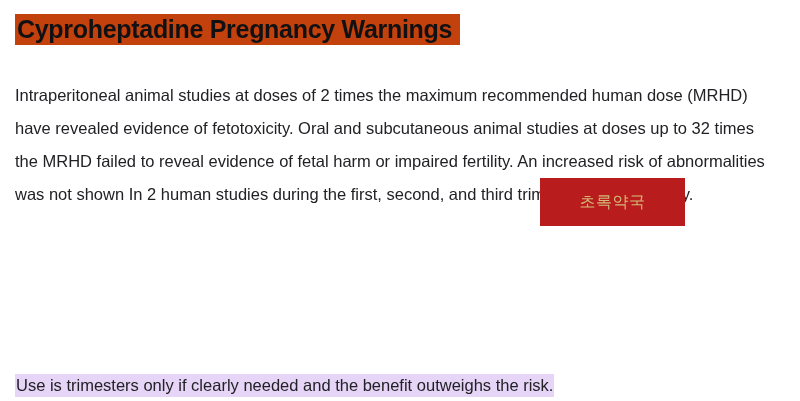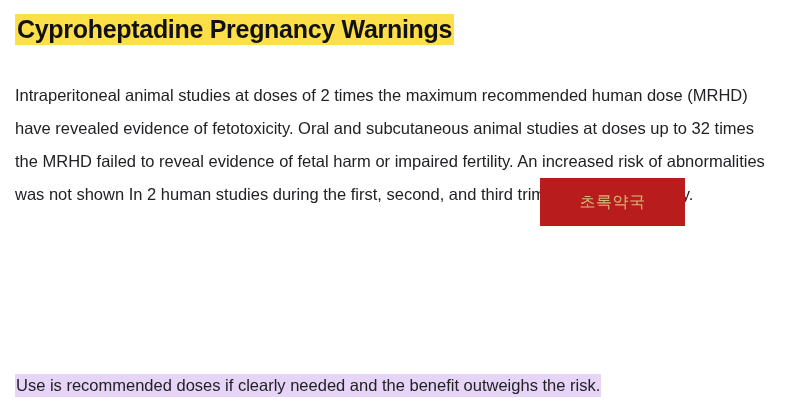--- a/index.html
+++ b/index.html
@@ -30,22 +30,22 @@
     font-size: 25px;
     font-weight: bold;
     line-height: 34px;
     letter-spacing: -0.3px;
     color: #111113;
     position: absolute;
     top: 12px;
     left: 15px;
   }
   .doc-title .hl {
-    background: #fde047;
-    padding: 1px 2px 2px 2px;
+    background: #c2410c;
+    padding: 1px 8px 2px 2px;
     box-decoration-break: clone;
     -webkit-box-decoration-break: clone;
   }
 
   .para {
     position: absolute;
     left: 15px;
     width: 765px;
     font-size: 16.5px;
     line-height: 33px;
@@ -97,19 +97,19 @@
 </head>
 <body>
 
 <div class="page">
 
   <h1 class="doc-title"><span class="hl">Cyproheptadine Pregnancy Warnings</span></h1>
 
   <p class="para para-intro"><span>Intraperitoneal animal studies at doses of 2 times the maximum recommended human dose (MRHD) have revealed evidence of fetotoxicity. Oral and subcutaneous animal studies at doses up to 32 times the MRHD failed to reveal evidence of fetal harm or impaired fertility. An increased risk of abnormalities was not shown In 2 human studies during the first, second, and third trimesters of pregnancy.</span></p>
 
 
-  <p class="para para-use"><span class="hl">Use is recommended doses if clearly needed and the benefit outweighs the risk.</span></p>
+  <p class="para para-use"><span class="hl">Use is trimesters only if clearly needed and the benefit outweighs the risk.</span></p>
 
   <div class="badge">
     <span class="badge-label">초록약국</span>
   </div>
 
 </div>
 
 </body></html>

